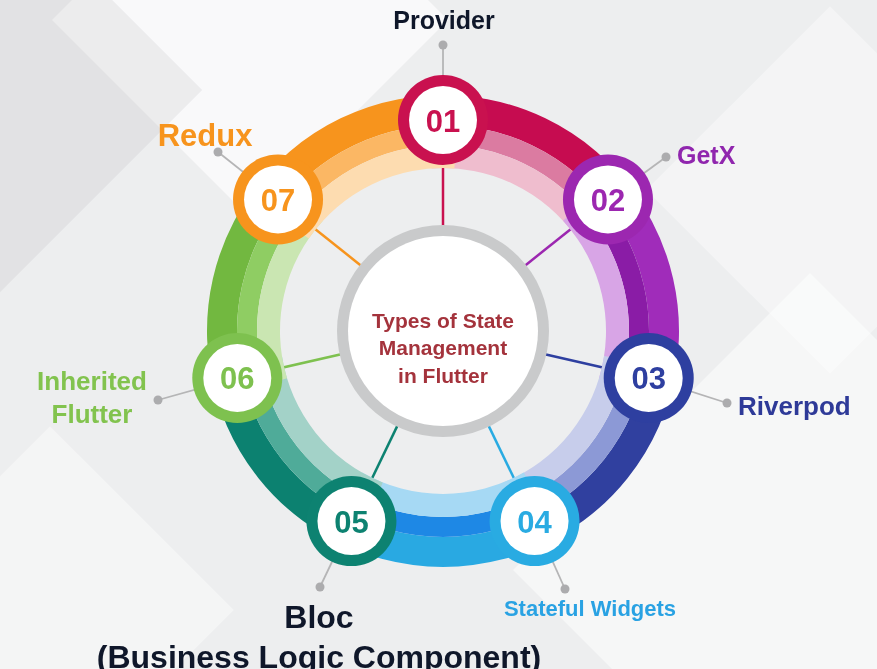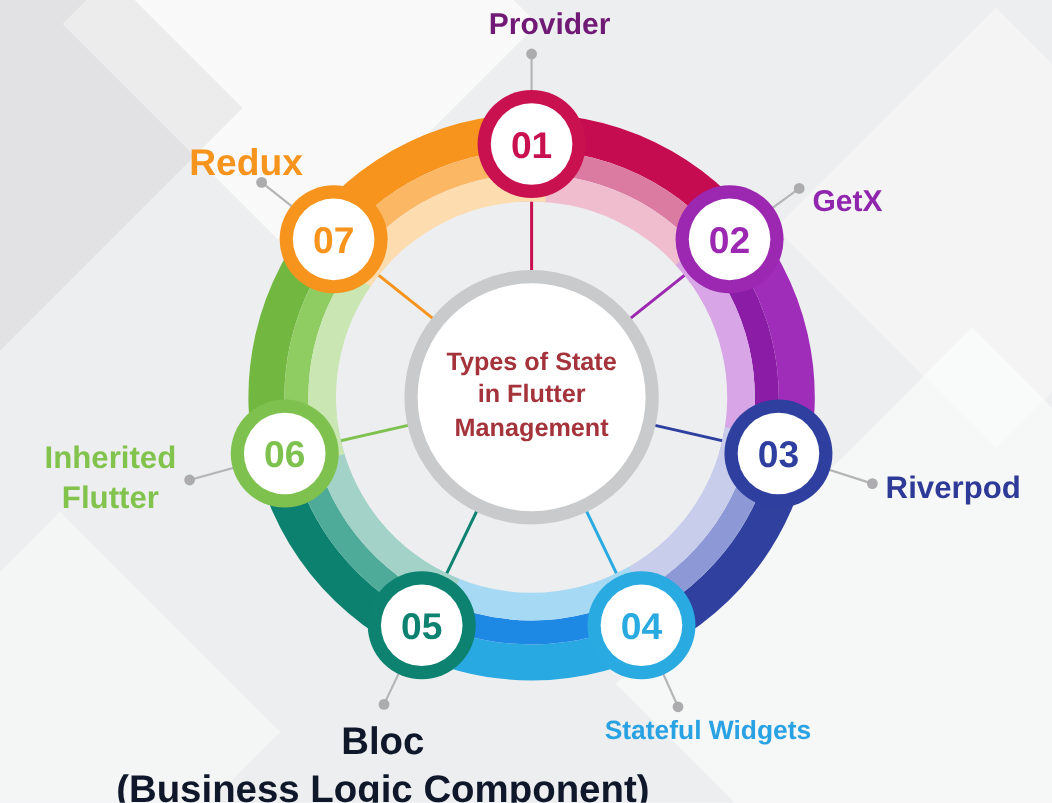--- a/index.html
+++ b/index.html
@@ -10,21 +10,21 @@
   }
   .bg-shape{position:absolute;pointer-events:none;}
   .bg-a{left:110px;top:-120px;width:280px;height:280px;transform:rotate(45deg);background:rgba(255,255,255,0.65);}
   .bg-b{left:-160px;top:-60px;width:300px;height:300px;transform:rotate(45deg);background:rgba(170,170,172,0.16);}
   .bg-c{left:600px;top:360px;width:420px;height:420px;transform:rotate(45deg);background:rgba(255,255,255,0.5);}
   .bg-d{left:700px;top:60px;width:260px;height:260px;transform:rotate(45deg);background:rgba(255,255,255,0.38);}
   .bg-e{left:-80px;top:480px;width:260px;height:260px;transform:rotate(45deg);background:rgba(255,255,255,0.4);}
   svg.diagram{position:absolute;left:0;top:0;}
   svg text{font-family:"Liberation Sans",sans-serif;}
   .center-title{
-    position:absolute;left:443px;top:288px;transform:translateX(-50%);
+    position:absolute;left:443px;top:307px;transform:translateX(-50%);
     text-align:center;font-weight:bold;font-size:21px;line-height:1.3;
     white-space:nowrap;
   }
   .title-line{display:block;}
   .seg-label{
     position:absolute;font-weight:bold;font-size:25px;line-height:1.25;
     white-space:nowrap;text-align:center;
   }
   .label-line{display:block;}
 </style>
@@ -101,29 +101,29 @@
       <text x="237.29" y="378.95" fill="#7EC14F" font-size="31" font-weight="bold" text-anchor="middle" dominant-baseline="central">06</text>
       <circle cx="278.03" cy="199.44" r="45" fill="#F7941D"></circle>
       <circle cx="278.03" cy="199.44" r="34" fill="#FFFFFF"></circle>
       <text x="278.03" y="200.44" fill="#F7941D" font-size="31" font-weight="bold" text-anchor="middle" dominant-baseline="central">07</text>
       <circle cx="443" cy="331" r="106" fill="#C9CACB"></circle>
       <circle cx="443" cy="331" r="95" fill="#FFFFFF"></circle>
     </svg>
 
   <div class="center-title" style="color: rgb(164, 51, 60);">
     <span class="title-line">Types of State</span>
+    <span class="title-line">Management</span>
     <span class="title-line">in Flutter</span>
-    <span class="title-line">Management</span>
   </div>
 
   <div id="labels">
-      <div class="seg-label" style="color: #701a75; top: 5px; left: 444px; font-size: 25px; transform: translateX(-50%); margin-left: 14px;">
+      <div class="seg-label" style="color: #0f172a; top: 5px; left: 444px; font-size: 25px; transform: translateX(-50%);">
         <span class="label-line">Provider</span>
       </div>
-      <div class="seg-label" style="color: rgb(144, 38, 174); top: 153px; left: 677px; font-size: 25px; text-align: left;">
+      <div class="seg-label" style="color: rgb(144, 38, 174); top: 140px; left: 677px; font-size: 25px; text-align: left;">
         <span class="label-line">GetX</span>
       </div>
       <div class="seg-label" style="color: rgb(46, 58, 152); top: 390px; left: 738px; font-size: 26px; text-align: left;">
         <span class="label-line">Riverpod</span>
       </div>
       <div class="seg-label" style="color: rgb(41, 162, 227); top: 595px; left: 590px; font-size: 22px; transform: translateX(-50%);">
         <span class="label-line">Stateful Widgets</span>
       </div>
       <div class="seg-label" style="color: #0f172a; top: 597px; left: 319px; font-size: 32px; transform: translateX(-50%);">
         <span class="label-line">Bloc</span>

